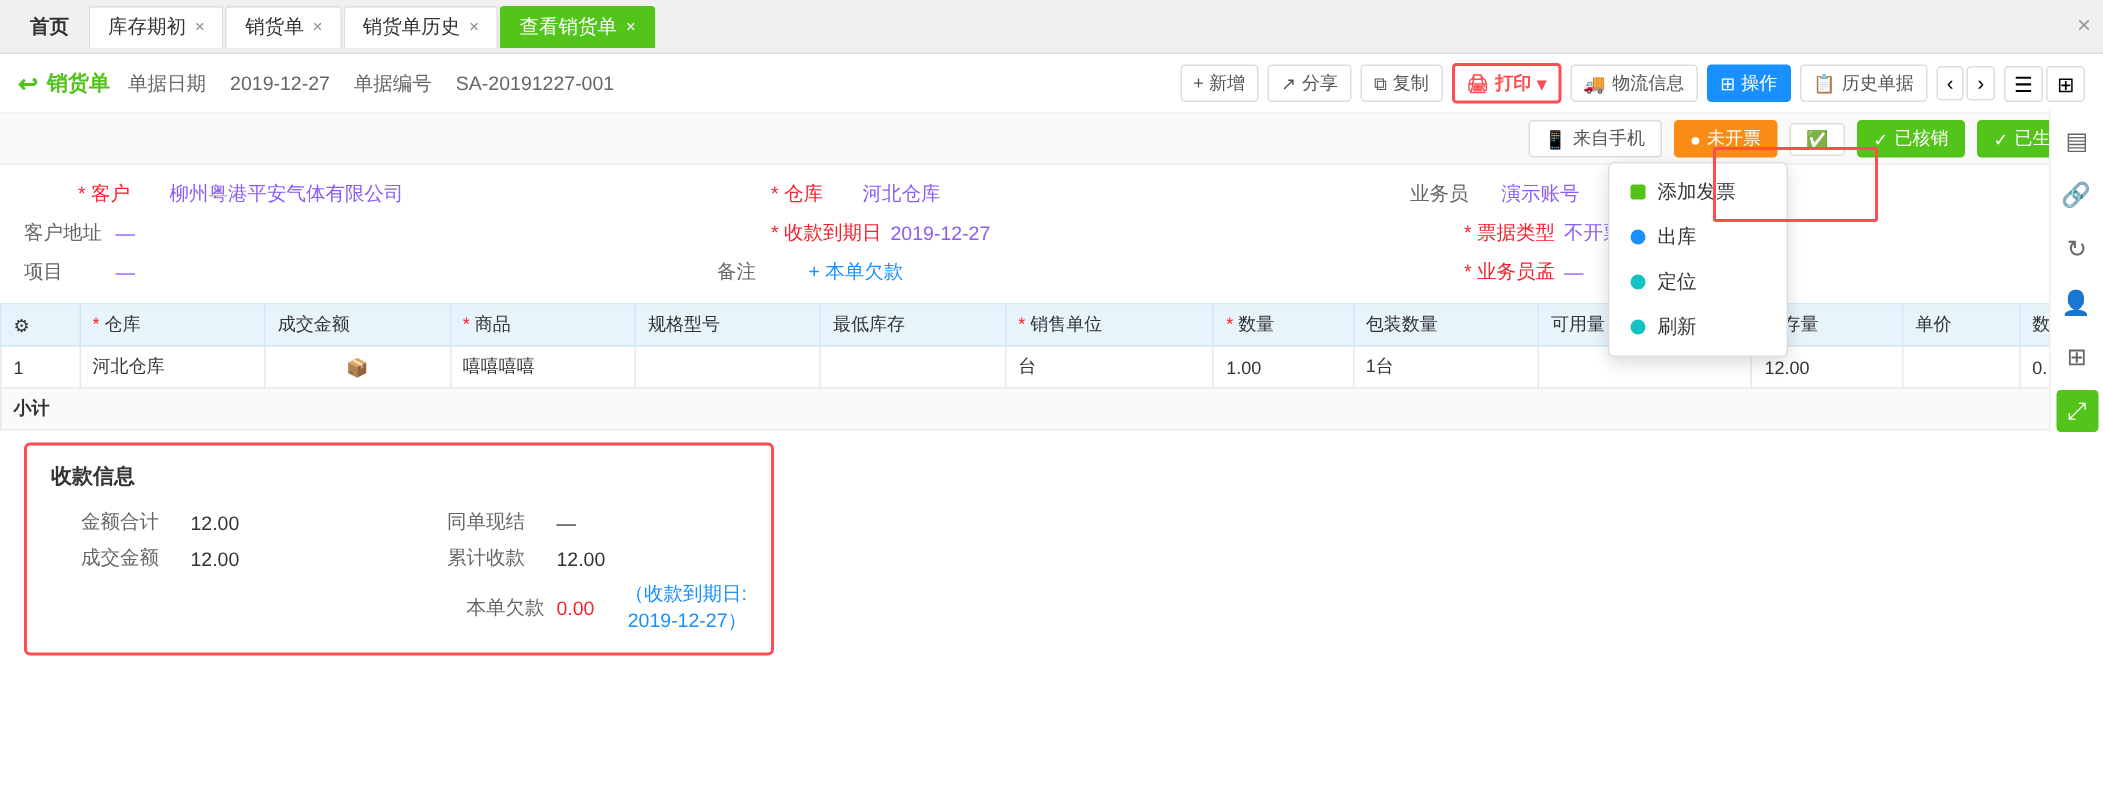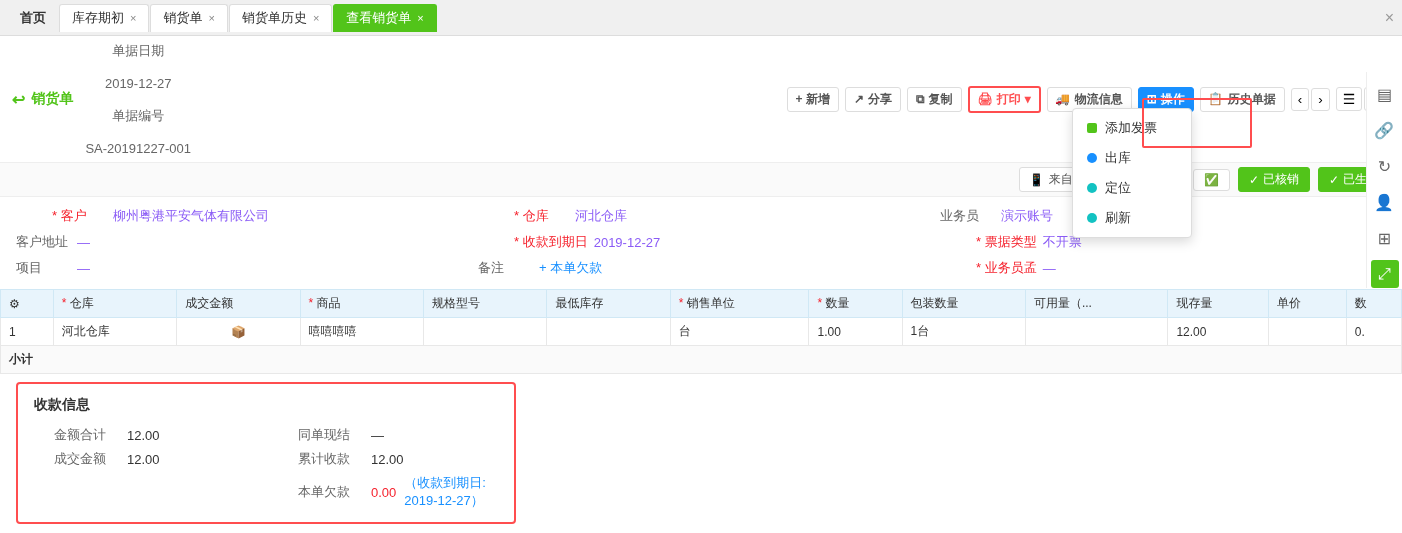--- a/index.html
+++ b/index.html
@@ -28,29 +28,29 @@
     
     .main-area { background: #fff; height: calc(533px - 36px); overflow: hidden; position: relative; }
 
     
     .doc-header {
       display: flex; align-items: center; padding: 6px 12px;
       background: #fff; border-bottom: 1px solid #eee; gap: 12px;
     }
     .doc-title { display: flex; align-items: center; gap: 6px; color: #52c41a; font-weight: bold; font-size: 14px; }
     .doc-title-icon { font-size: 16px; }
-    .doc-meta { display: flex; align-items: center; gap: 16px; font-size: 13px; color: #333; flex-direction: column; }
+    .doc-meta { display: flex; align-items: center; gap: 16px; font-size: 13px; color: #333; }
     .doc-meta span { color: #666; }
     .doc-actions {
       margin-left: auto; display: flex; align-items: center; gap: 6px;
     }
     .btn-action {
       display: flex; align-items: center; gap: 4px; padding: 3px 8px;
       border: 1px solid #ddd; background: #fff; cursor: pointer;
-      border-radius: 3px; font-size: 12px; color: #555; font-weight: bold;
+      border-radius: 3px; font-size: 12px; color: #555;
     }
     .btn-print {
       background: #fff; border: 2px solid #ff4d4f; color: #ff4d4f; font-weight: bold;
     }
     .btn-caozuo {
       background: #1890ff; color: #fff; border-color: #1890ff;
     }
     .btn-logistics { }
     .btn-history { }
     .nav-arrows { display: flex; gap: 2px; }
@@ -354,21 +354,21 @@
       <span class="info-value">—</span>
     </div>
     <div class="info-row">
       <span class="info-label">成交金额</span>
       <span class="info-value">12.00</span>
     </div>
     <div class="info-row">
       <span class="info-label">累计收款</span>
       <span class="info-value">12.00</span>
     </div>
-    <div style="grid-column: 2 / 3;" class="info-row">
+    <div style="grid-column: 2 / 3; text-align: right;" class="info-row">
       <span class="info-label">本单欠款</span>
       <span class="info-value-red">0.00</span>
       <span class="info-value-blue">（收款到期日: 2019-12-27）</span>
     </div>
   </div>
 
   <div class="dropdown-menu">
     <div class="dropdown-item">
       <span class="dropdown-dot-green"></span>
       <span>添加发票</span>

